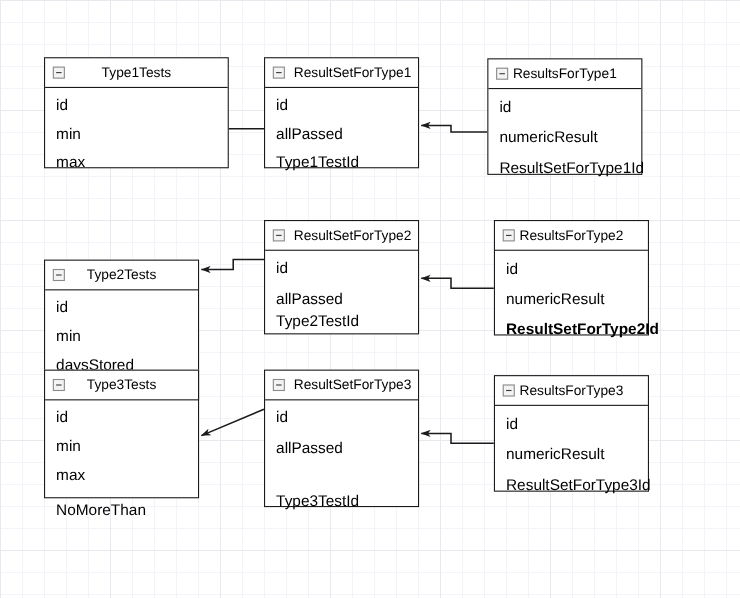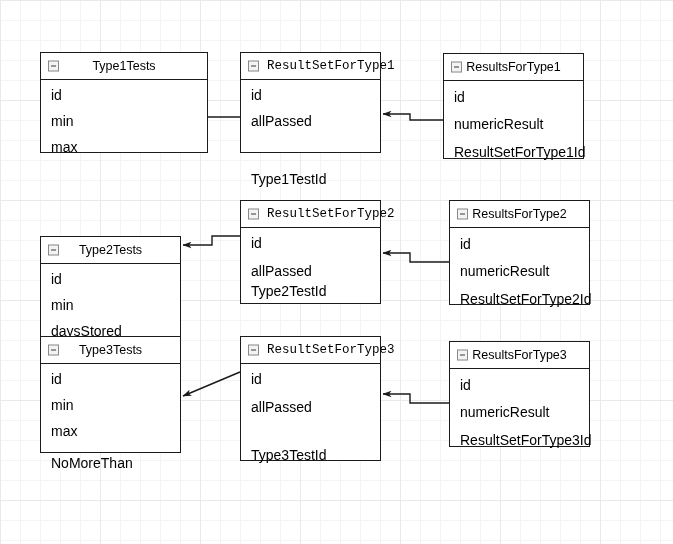--- a/index.html
+++ b/index.html
@@ -64,24 +64,23 @@
   .entity-title {
     width: 100%;
     font-size: 12.5px;
     color: #000000;
     line-height: 1;
   }
   .title-center {
     text-align: center;
   }
   .title-left {
-    text-align: center;
+    text-align: left;
     padding-left: 26px;
     box-sizing: border-box;
-    font-family: Liberation Mono, monospace;
   }
   .entity-body {
     position: relative;
     padding: 0;
   }
   .field {
     position: absolute;
     left: 10px;
     font-size: 14px;
     color: #000000;
@@ -130,21 +129,21 @@
         </div>
       </div>
       <div class="entity" style="left: 240px; top: 52px; width: 141px; height: 101px;">
         <div class="entity-header">
           <span class="collapse-icon"></span>
           <div class="entity-title title-left">ResultSetForType1</div>
         </div>
         <div class="entity-body">
           <div class="field" style="top: 8px;">id</div>
           <div class="field" style="top: 34px;">allPassed</div>
-          <div class="field" style="top: 60px; margin-top: 32px;">Type1TestId</div>
+          <div class="field" style="top: 60px;">Type1TestId</div>
         </div>
       </div>
       <div class="entity" style="left: 443px; top: 53px; width: 141px; height: 106px;">
         <div class="entity-header">
           <span class="collapse-icon"></span>
           <div class="entity-title title-center">ResultsForType1</div>
         </div>
         <div class="entity-body">
           <div class="field" style="top: 9px;">id</div>
           <div class="field" style="top: 36px;">numericResult</div>
@@ -175,21 +174,21 @@
         </div>
       </div>
       <div class="entity" style="left: 449px; top: 200px; width: 141px; height: 105px;">
         <div class="entity-header">
           <span class="collapse-icon"></span>
           <div class="entity-title title-center">ResultsForType2</div>
         </div>
         <div class="entity-body">
           <div class="field" style="top: 9px;">id</div>
           <div class="field" style="top: 36px;">numericResult</div>
-          <div class="field" style="top: 64px;">ResultSetForType2Id</div>
+          <div class="field" style="top: 64px; font-weight: bold;">ResultSetForType2Id</div>
         </div>
       </div>
       <div class="entity" style="left: 40px; top: 336px; width: 141px; height: 117px;">
         <div class="entity-header">
           <span class="collapse-icon"></span>
           <div class="entity-title title-center">Type3Tests</div>
         </div>
         <div class="entity-body">
           <div class="field" style="top: 8px;">id</div>
           <div class="field" style="top: 34px;">min</div>

